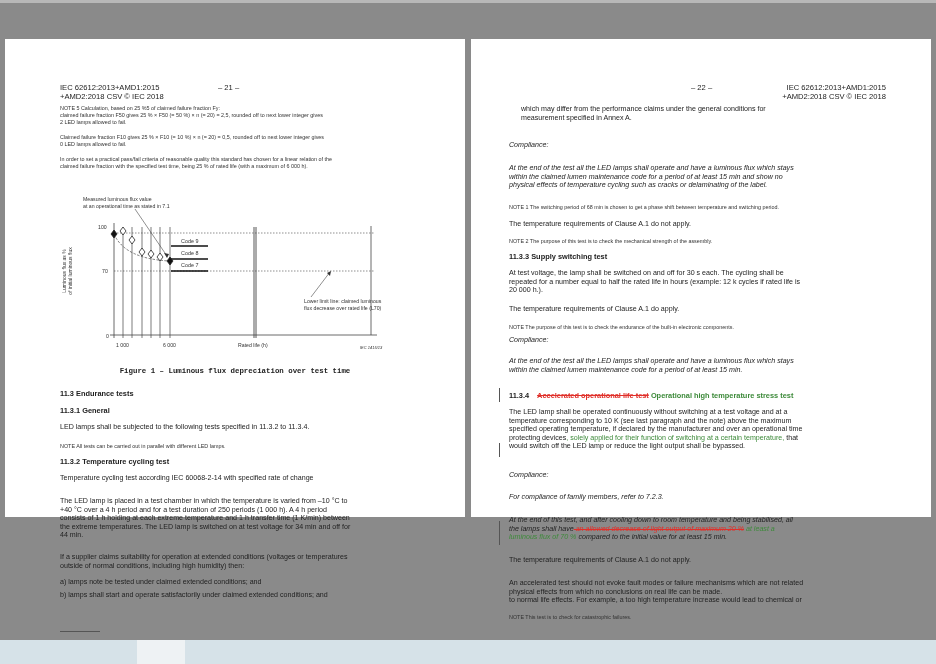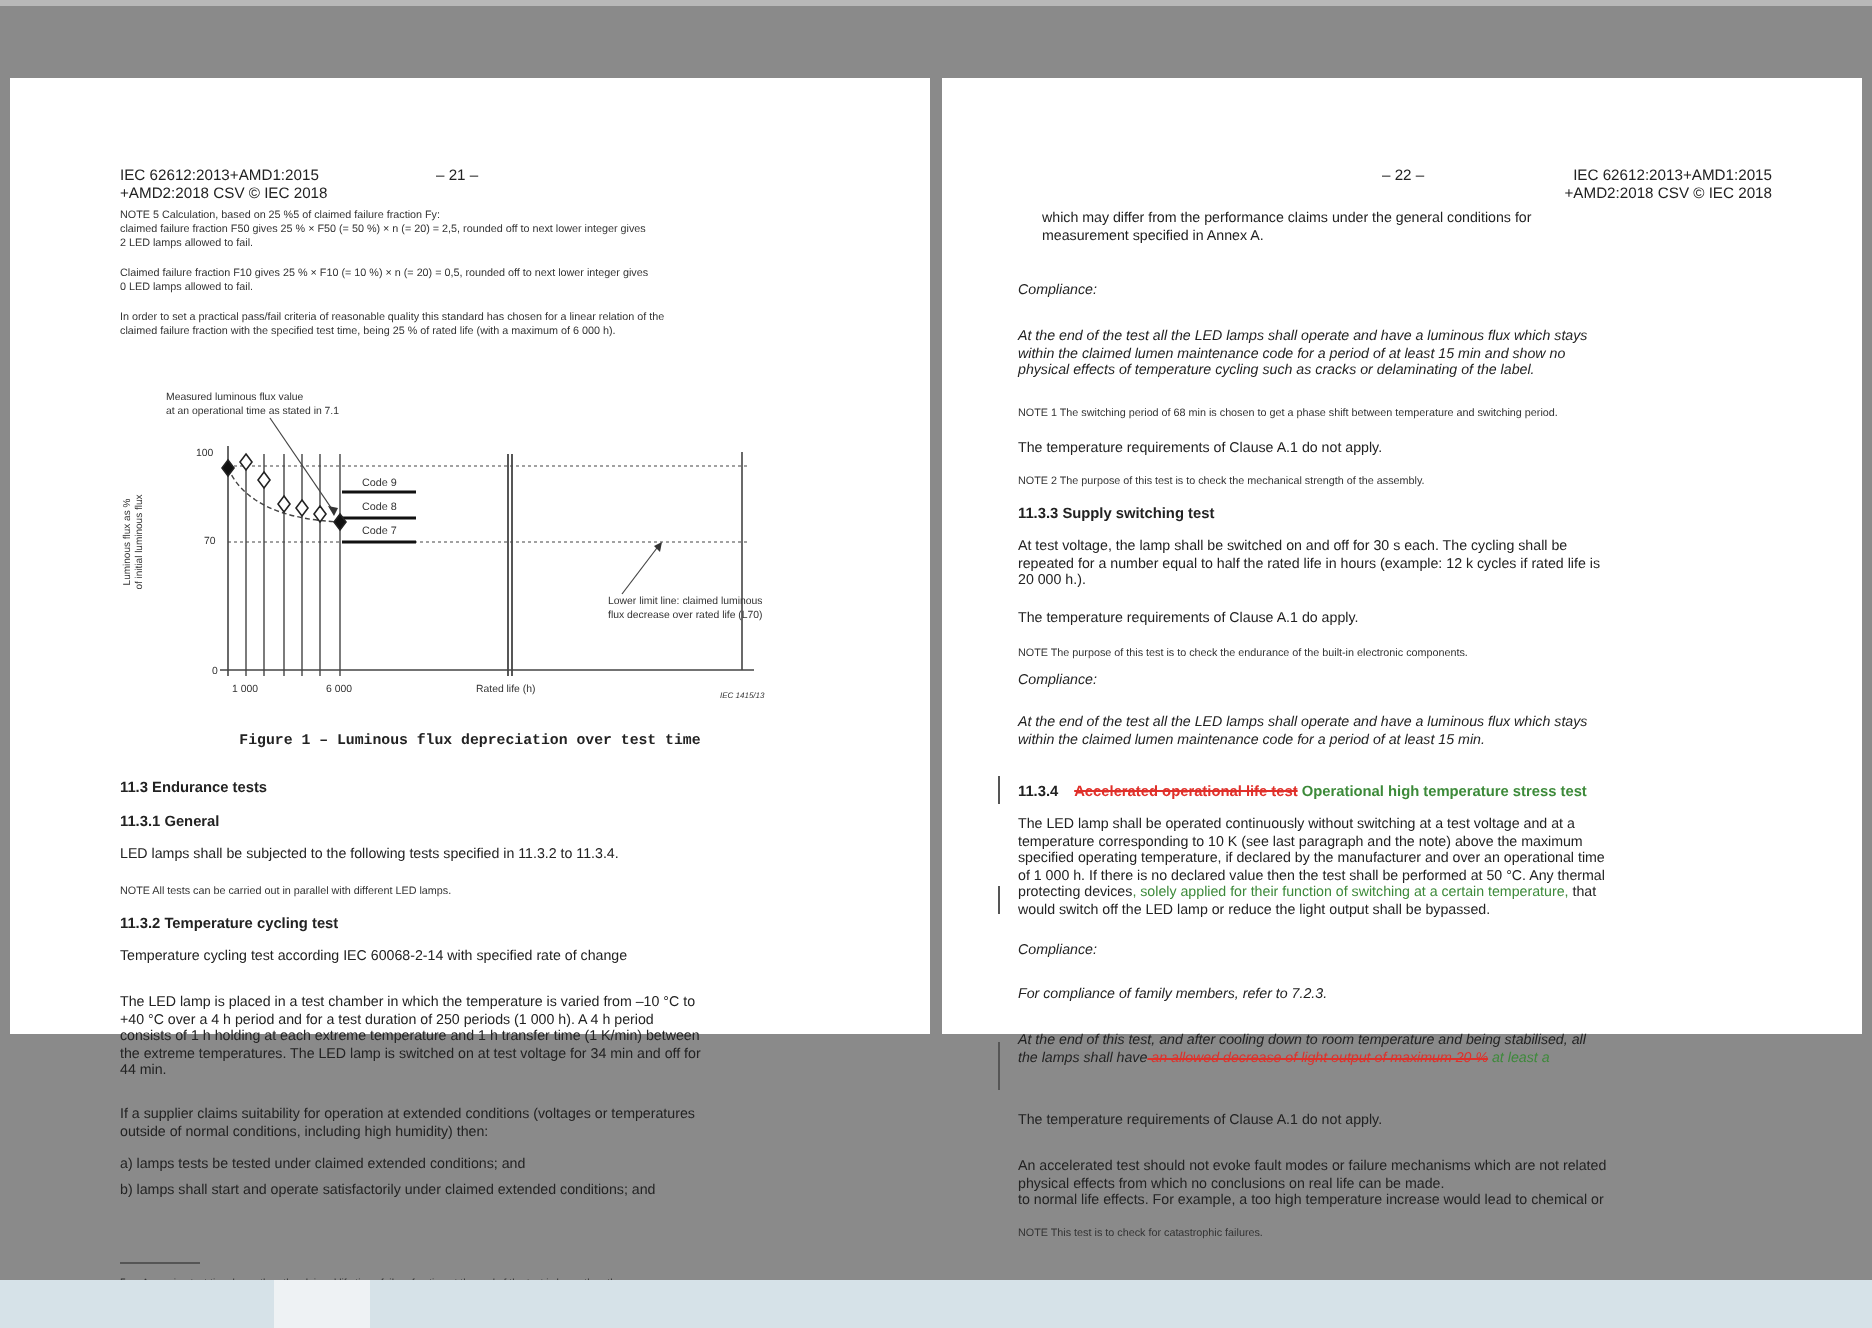--- a/index.html
+++ b/index.html
@@ -138,21 +138,21 @@
     <div>The LED lamp is placed in a test chamber in which the temperature is varied from –10 °C to</div>
     <div>+40 °C over a 4 h period and for a test duration of 250 periods (1 000 h). A 4 h period</div>
     <div>consists of 1 h holding at each extreme temperature and 1 h transfer time (1 K/min) between</div>
     <div>the extreme temperatures. The LED lamp is switched on at test voltage for 34 min and off for</div>
     <div>44 min.</div>
   </div>
   <div class="abs body" style="left:55px; top:514px; width:350px;">
     <div>If a supplier claims suitability for operation at extended conditions (voltages or temperatures</div>
     <div>outside of normal conditions, including high humidity) then:</div>
   </div>
-  <div class="abs body" style="left:55px; top:539px;">a)   lamps tests be tested under claimed extended conditions; and</div>
+  <div class="abs body" style="left:55px; top:539px;">a)   lamps note be tested under claimed extended conditions; and</div>
   <div class="abs body" style="left:55px; top:552px;">b)   lamps shall start and operate satisfactorily under claimed extended conditions; and</div>
 
   <div class="abs" style="left:55px; top:592px; width:40px; height:1px; background:#555;"></div>
   <div class="abs note" style="left:55px; top:600px;">5</div>
   <div class="abs note" style="left:66px; top:600px; width:340px; font-size:5.2px; line-height:6.5px;">
     <div>Assuming test time lower than the claimed life time, failure fraction at the end of the test is lower than the</div>
     <div>failure fraction at rated life. There is also no general relation between the failures at the end of the test in</div>
     <div>relation to the claimed failure fraction.</div>
   </div>
 </div>
@@ -195,33 +195,33 @@
   <div class="abs h" style="left:38px; top:352px;">
     <span>11.3.4</span>&nbsp;&nbsp;&nbsp;
     <span class="del">Accelerated operational life test</span>
     <span class="ins">Operational high temperature stress test</span>
   </div>
 
   <div class="abs body" style="left:38px; top:369px; width:378px;">
     <div>The LED lamp shall be operated continuously without switching at a test voltage and at a</div>
     <div>temperature corresponding to 10 K (see last paragraph and the note) above the maximum</div>
     <div>specified operating temperature, if declared by the manufacturer and over an operational time</div>
-    <div>of 1 000 h. If there is no declared value then the test shall be performed at 50 °C. Any thermal</div>
     <div><span>protecting devices</span><span class="ins">, solely applied for their function of switching at a certain temperature,</span><span> that</span></div>
     <div>would switch off the LED lamp or reduce the light output shall be bypassed.</div>
   </div>
   <div class="chg-bar" style="left:28px; top:404px; height:14px;"></div>
 
   <div class="abs body it" style="left:38px; top:432px;">Compliance:</div>
   <div class="abs body it" style="left:38px; top:454px;">For compliance of family members, refer to 7.2.3.</div>
 
   <div class="chg-bar" style="left:28px; top:482px; height:24px;"></div>
   <div class="abs body it" style="left:38px; top:477px; width:378px;">
     <div>At the end of this test, and after cooling down to room temperature and being stabilised, all</div>
     <div><span>the lamps shall have</span><span class="del"> an allowed decrease of light output of maximum 20 %</span><span class="ins"> at least a</span></div>
+    <div><span class="ins">luminous flux of 70 %</span><span> compared to the initial value for at least 15 min.</span></div>
   </div>
 
   <div class="abs body" style="left:38px; top:517px;">The temperature requirements of Clause A.1 do not apply.</div>
   <div class="abs body" style="left:38px; top:540px; width:378px;">
     <div>An accelerated test should not evoke fault modes or failure mechanisms which are not related</div>
     <div>physical effects from which no conclusions on real life can be made.</div>
     <div>to normal life effects. For example, a too high temperature increase would lead to chemical or</div>
   </div>
   <div class="abs note" style="left:38px; top:575px;">NOTE    This test is to check for catastrophic failures.</div>
 </div>

